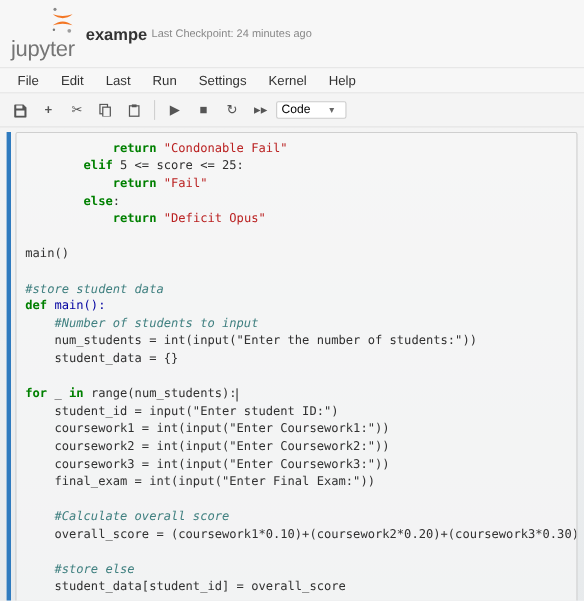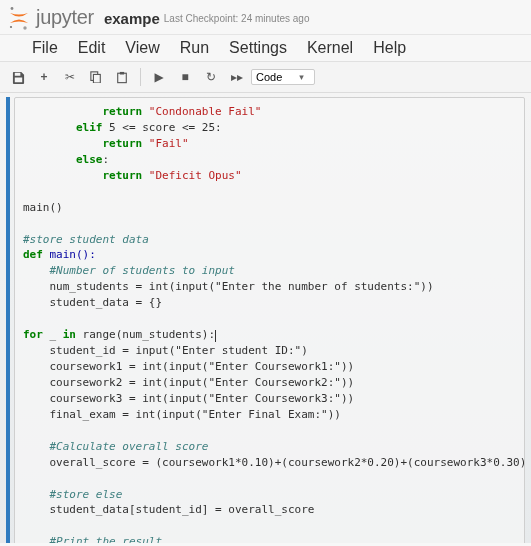--- a/index.html
+++ b/index.html
@@ -15,39 +15,39 @@
     background: #f7f7f7;
     height: 100%;
     position: relative;
   }
   
   .header {
     display: flex; align-items: center;
     padding: 6px 10px 4px 8px;
     border-bottom: 1px solid #e5e5e5;
   }
-  .logo-wrap { display: flex; align-items: flex-start; gap: 4px; }
+  .logo-wrap { display: flex; align-items: flex-end; gap: 4px; flex-direction: column; }
   .logo-mark {
     width: 22px; height: 24px; position: relative;
     display: inline-block;
   }
   .logo-mark svg { display: block; }
   .logo-text {
     font-size: 20px; color: #757575; font-weight: 400;
     letter-spacing: -0.3px;
     margin-left: 2px;
   }
   .doc-title { font-size: 15px; color: #333; margin-left: 10px; font-weight: 700; }
   .checkpoint { font-size: 10px; color: #888; margin-left: 4px; }
   
   .menubar {
     display: flex; gap: 0;
-    padding: 0 22px;
+    padding: 0 6px;
     border-bottom: 1px solid #e0e0e0;
-    font-size: 16px;
+    font-size: 12px;
   }
   .menubar .mi { padding: 4px 10px; color: #333; cursor: default; }
   
   .toolbar {
     display: flex; align-items: center; gap: 2px;
     padding: 4px 6px;
     border-bottom: 1px solid #dcdcdc;
     background: #f4f4f4;
   }
   .tbtn {
@@ -119,21 +119,21 @@
       </span>
       <span class="logo-text">jupyter</span>
     </span>
     <span class="doc-title">exampe</span>
     <span class="checkpoint">Last Checkpoint: 24 minutes ago</span>
   </div>
 
   <div class="menubar">
     <div class="mi">File</div>
     <div class="mi">Edit</div>
-    <div class="mi">View</div>
+    <div class="mi">Last</div>
     <div class="mi">Run</div>
     <div class="mi">Settings</div>
     <div class="mi">Kernel</div>
     <div class="mi">Help</div>
   </div>
 
   <div class="toolbar">
     <span class="tbtn">
       <svg width="13" height="13" viewBox="0 0 14 14">
           <path fill="#555" d="M2 1h8l3 3v9a1 1 0 0 1-1 1H2a1 1 0 0 1-1-1V2a1 1 0 0 1 1-1zm1 1v3h6V2H3zm0 5v5h8V7H3z"></path>

